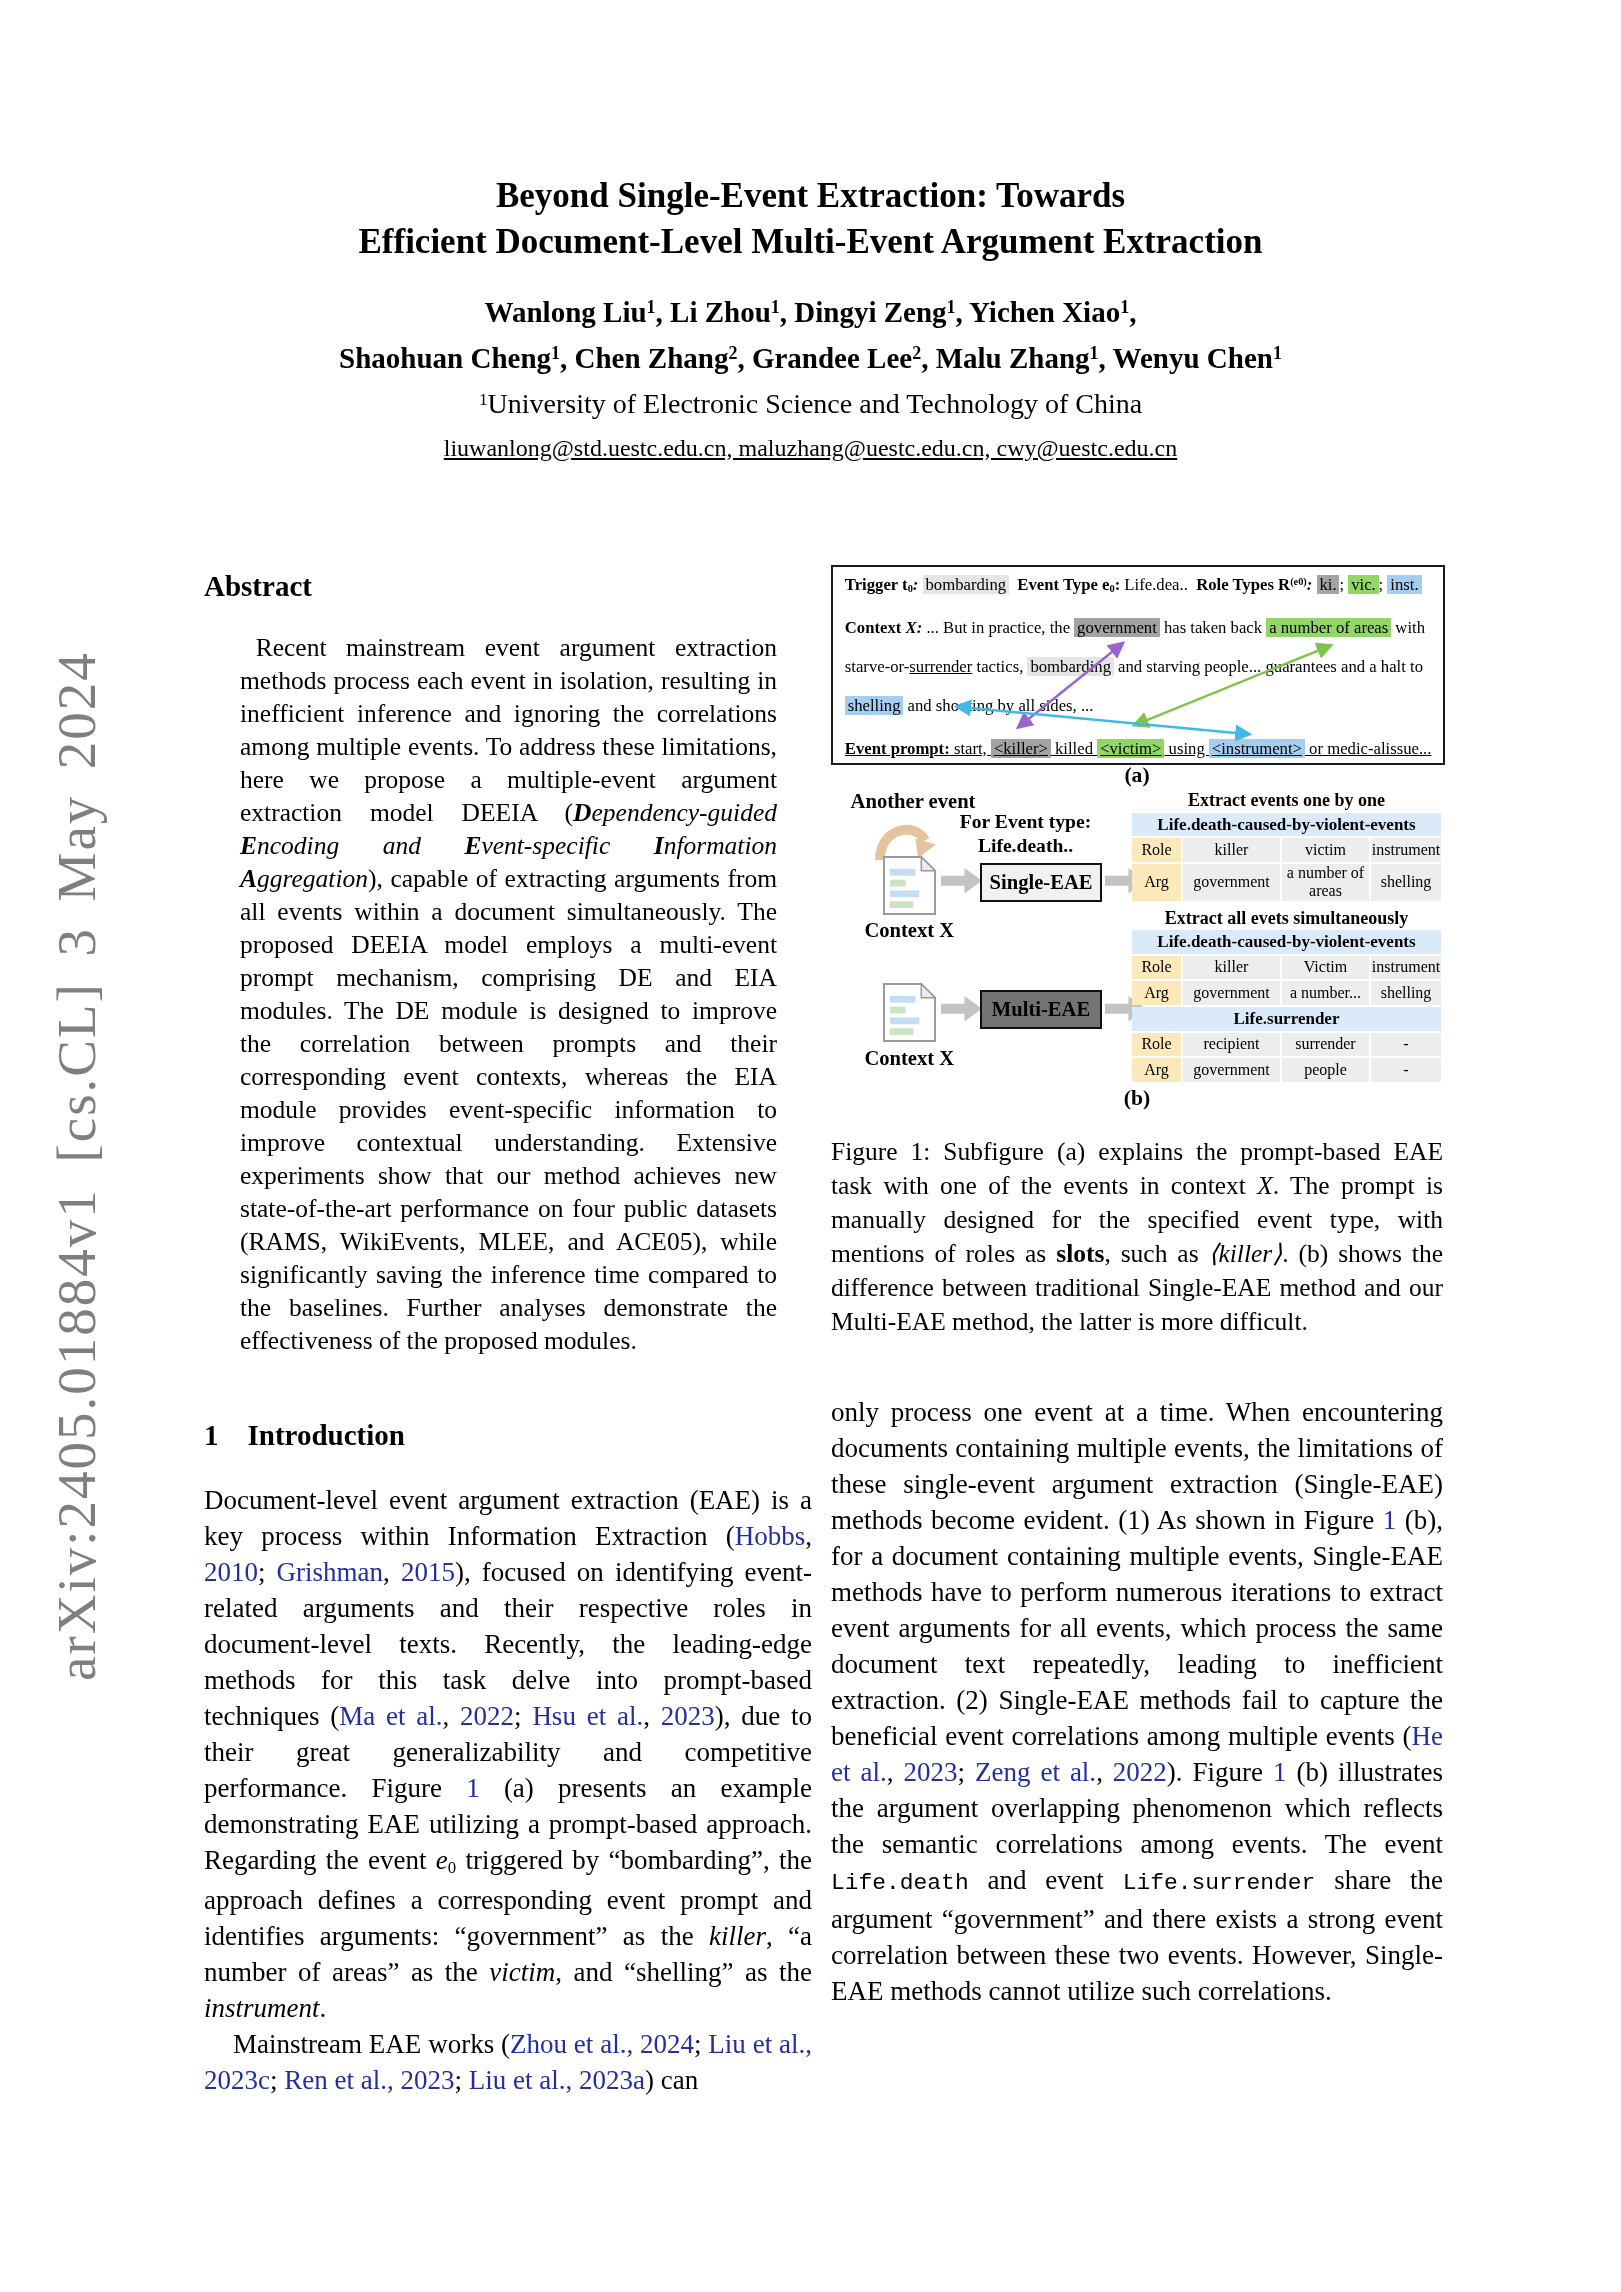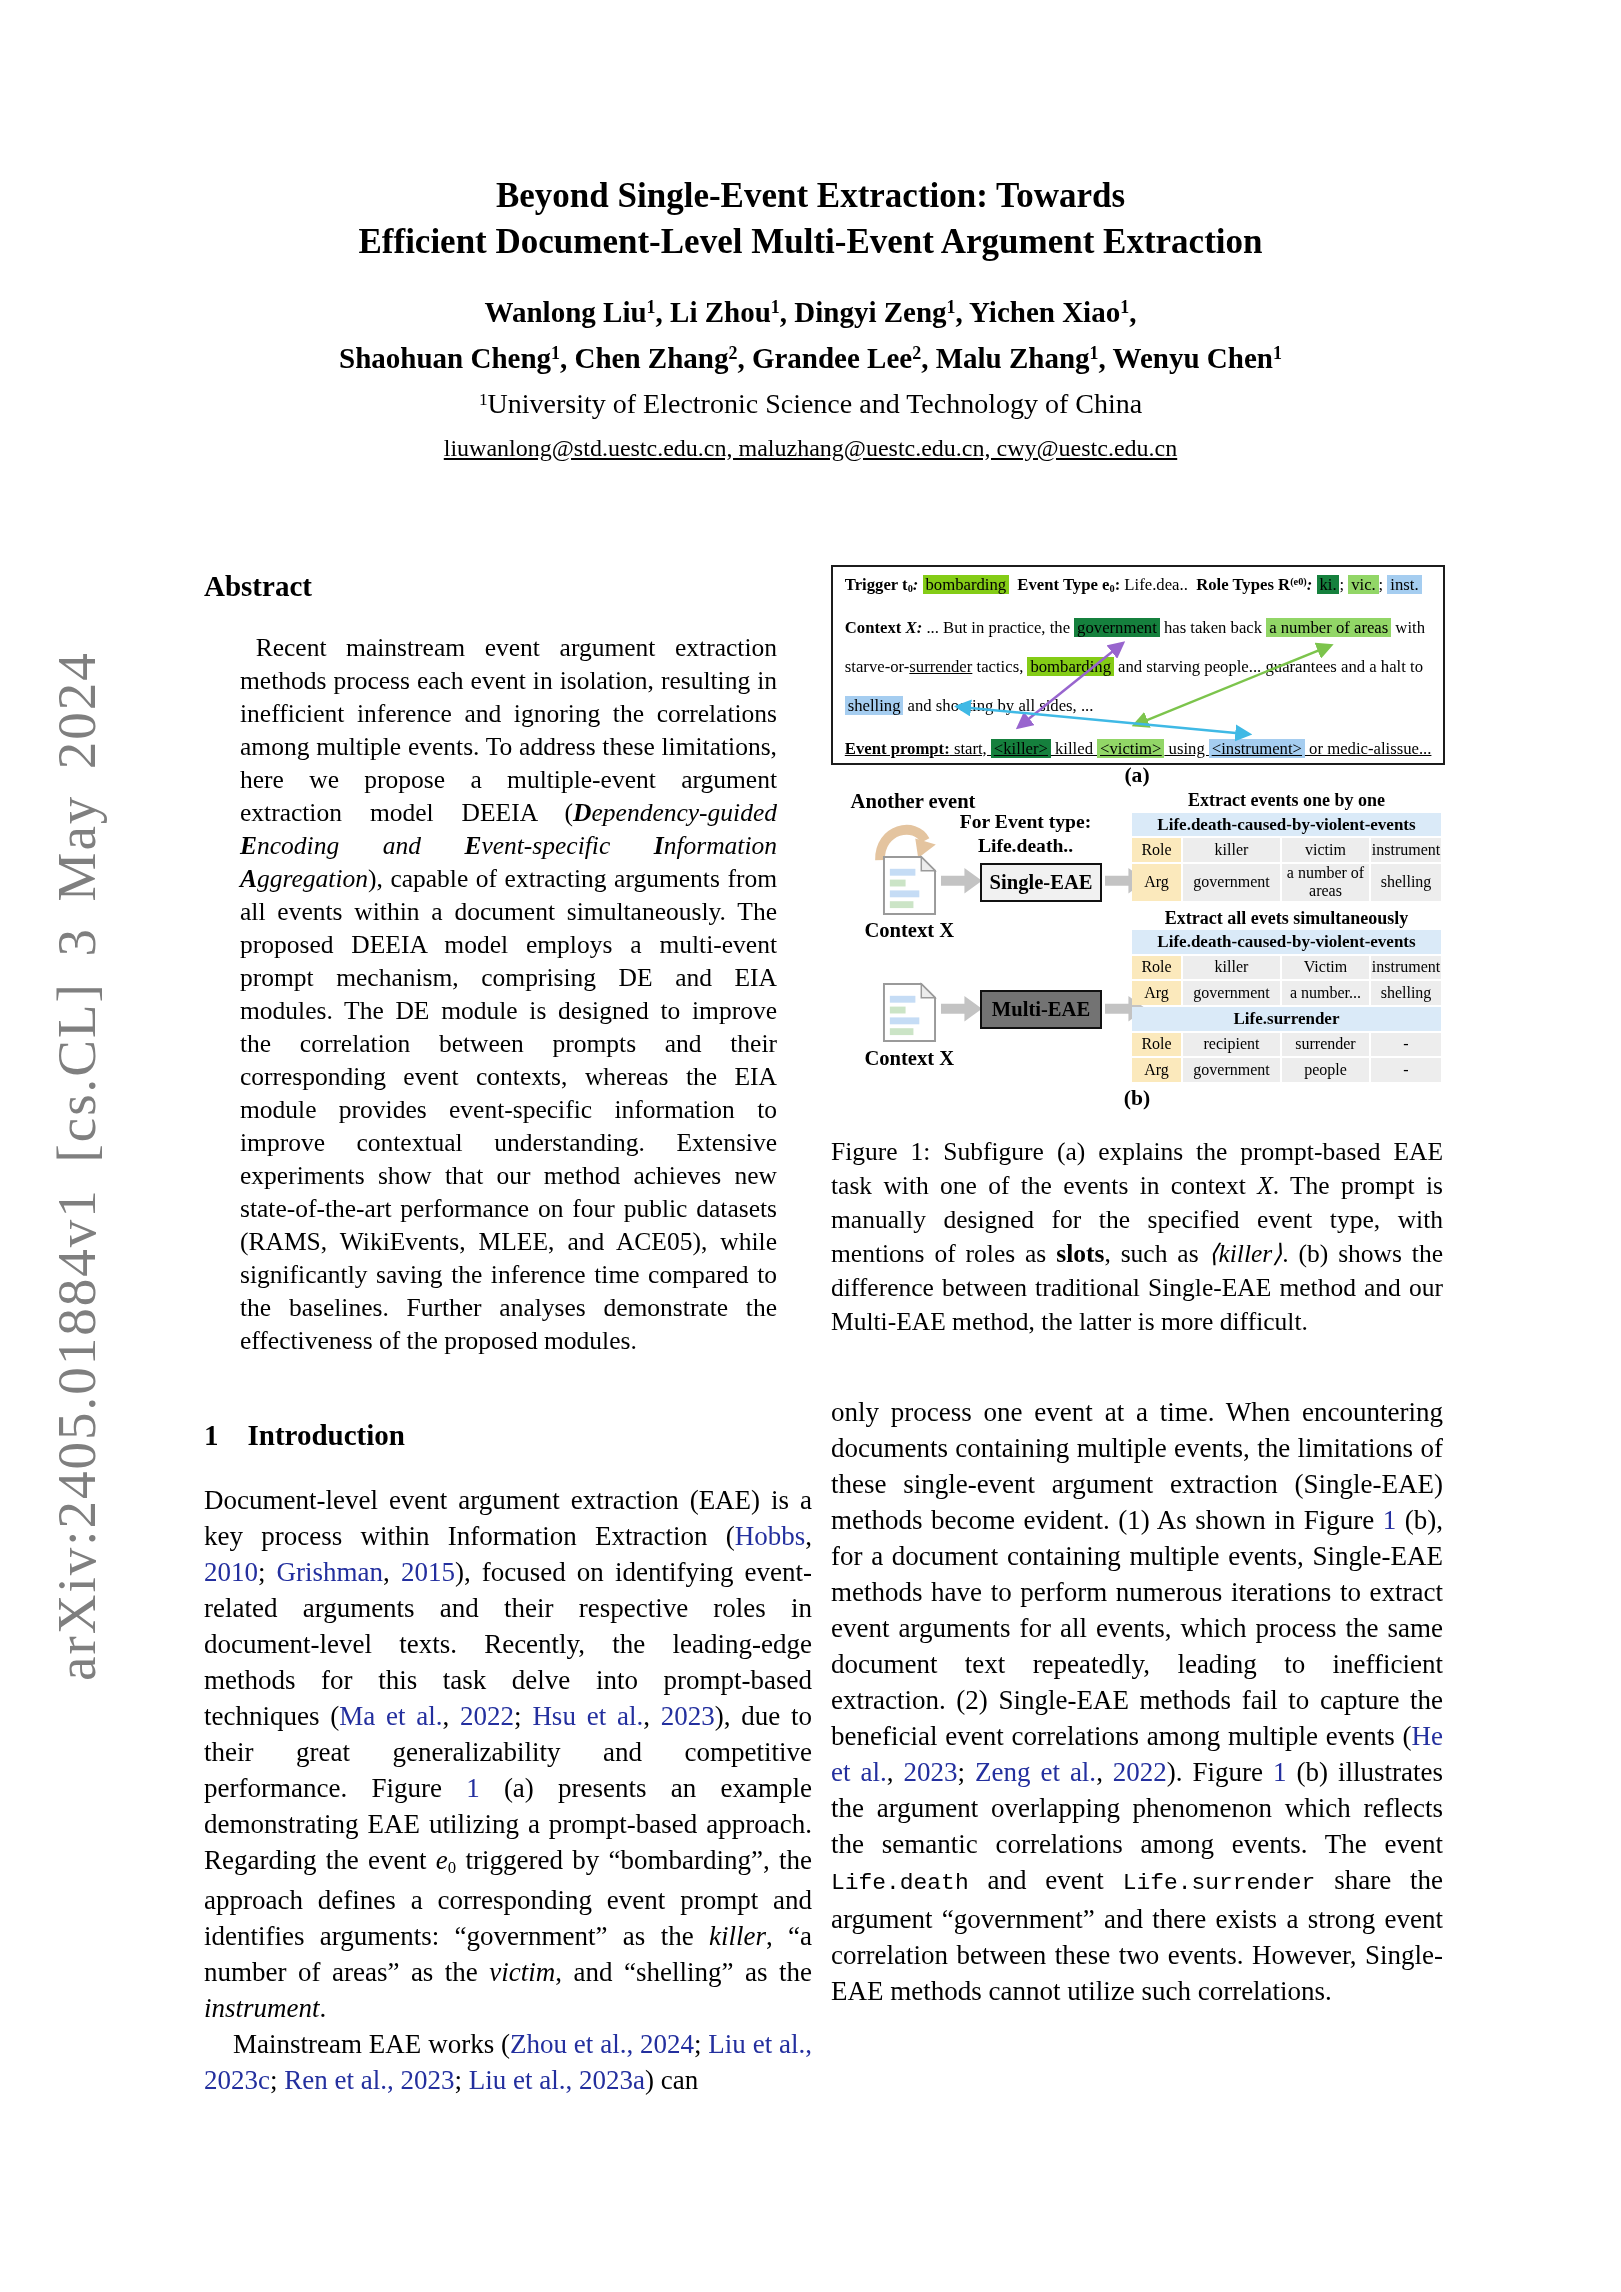--- a/index.html
+++ b/index.html
@@ -29,22 +29,22 @@
   
   .rs-b{font-weight:bold}
   .rs-i{font-style:italic}
   .rs-bi{font-weight:bold;font-style:italic}
   .rs-u{text-decoration:underline}
   .rs-link{color:#232f9e}
   .rs-mono{font-family:"Liberation Mono", monospace; font-size:0.85em}
   .rs-sup{font-size:0.62em; position:relative; top:-0.45em}
   .rs-sub{font-size:0.62em; position:relative; top:0.22em}
   .rs-hl{padding:0 2.9px}
-  .rs-hl-red{background:#84cc16}
-  .rs-hl-purple{background:#15803d}
+  .rs-hl-red{background:#e5e5e5}
+  .rs-hl-purple{background:#a3a3a3}
   .rs-hl-green{background:#92D667}
   .rs-hl-blue{background:#A5CDF0}
   
   .abs-heading{position:absolute; left:204px; top:570px; width:608px; text-align:left; font-size:29px; font-weight:bold;}
   .abs-body{position:absolute; left:240px; top:631px; width:537px; font-size:25.5px; line-height:33px; text-align:justify; text-indent:15.7px;}
   .sec-heading{position:absolute; left:204px; top:1419px; font-size:29px; font-weight:bold;}
   .sec-heading .sec-num{display:inline-block; margin-right:29px;}
   .intro-body{position:absolute; left:204px; top:1482px; width:608px; font-size:27px; line-height:36px; text-align:justify;}
   .intro-body .para2{text-indent:29px;}
   

